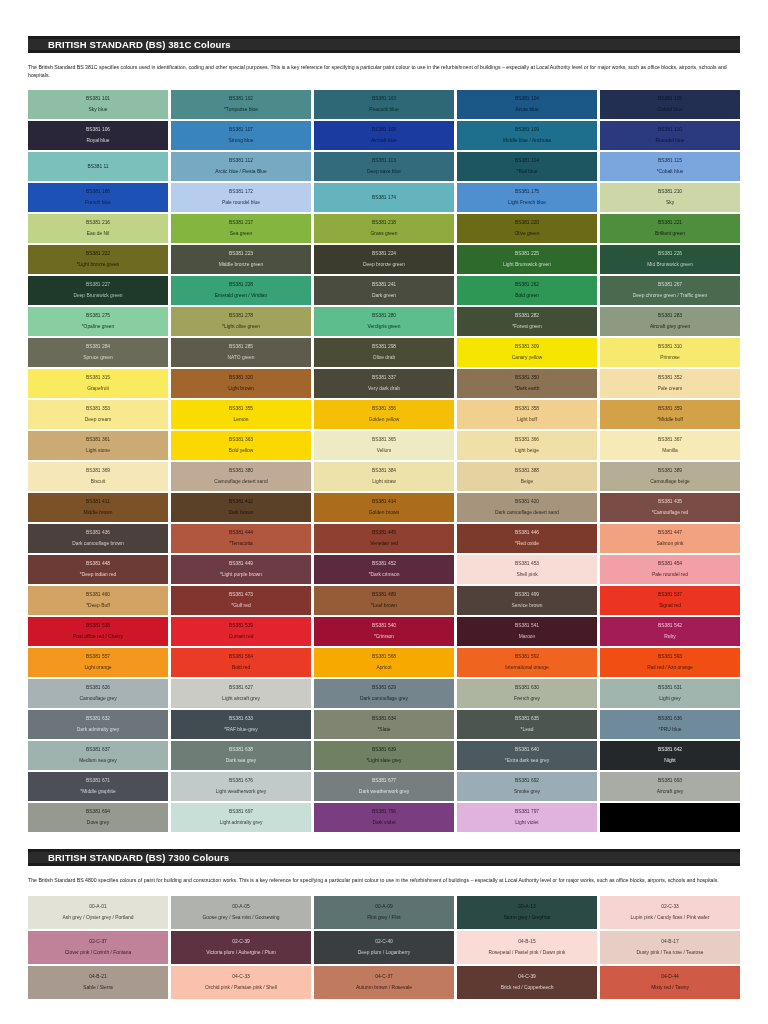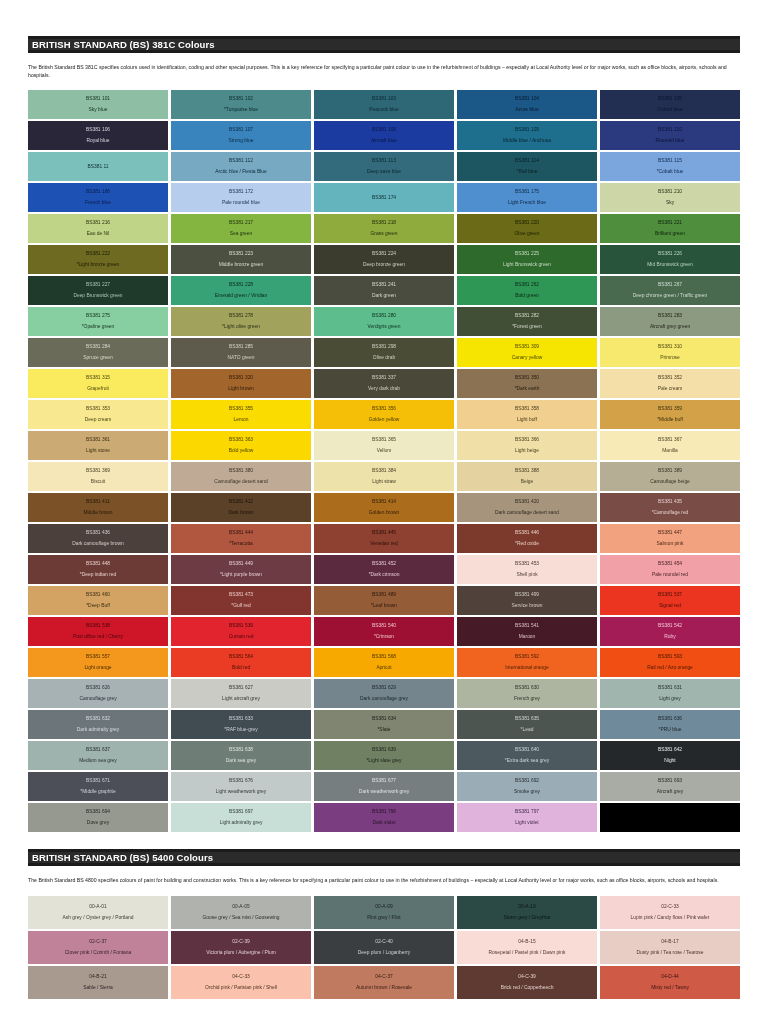--- a/index.html
+++ b/index.html
@@ -19,21 +19,21 @@
     overflow: hidden;
   }
   .section-bar {
     margin: 0 28px;
     background: #2b2b2b;
     border-top: 3px solid #1b1b1b;
     border-bottom: 3px solid #1b1b1b;
     height: 17px;
     display: flex;
     align-items: center;
-    padding-left: 4px;
+    padding-left: 20px;
   }
   .section-bar .title {
     color: #ffffff;
     font-size: 9.5px;
     font-weight: bold;
     letter-spacing: 0.1px;
     line-height: 1;
   }
   .intro {
     margin: 10px 28px 0 28px;
@@ -566,21 +566,21 @@
         <div class="swatch single" style="background: rgb(0, 0, 0); color: rgb(0, 0, 0);">
           <div class="code"></div>
         </div>
       </div>
   </div>
 
   <div class="spacer-mid"></div>
 
   <div>
     <div class="section-bar">
-      <span class="title">BRITISH STANDARD (BS) 5400 Colours</span>
+      <span class="title">BRITISH STANDARD (BS) 7300 Colours</span>
     </div>
     <p class="intro">The British Standard BS 4800 specifies colours of paint for building and construction works. This is a key reference for specifying a particular paint colour to use in the refurbishment of buildings – especially at Local Authority level or for major works, such as office blocks, airports, schools and hospitals.</p>
     <div class="grid grid4800" id="grid-bs4800">
         <div class="swatch" style="background: rgb(227, 226, 214); color: rgb(58, 58, 50);">
           <div class="code">00-A-01</div>
           <div class="nm">Ash grey / Oyster grey / Portland</div>
         </div>
         <div class="swatch" style="background: rgb(176, 178, 173); color: rgb(46, 48, 44);">
           <div class="code">00-A-05</div>
           <div class="nm">Goose grey / Sea mist / Goosewing</div>

